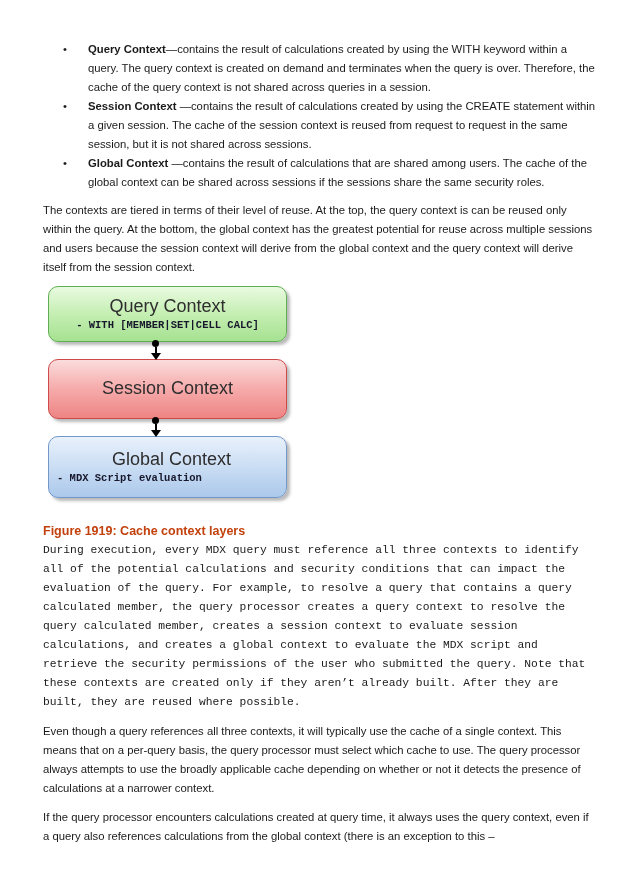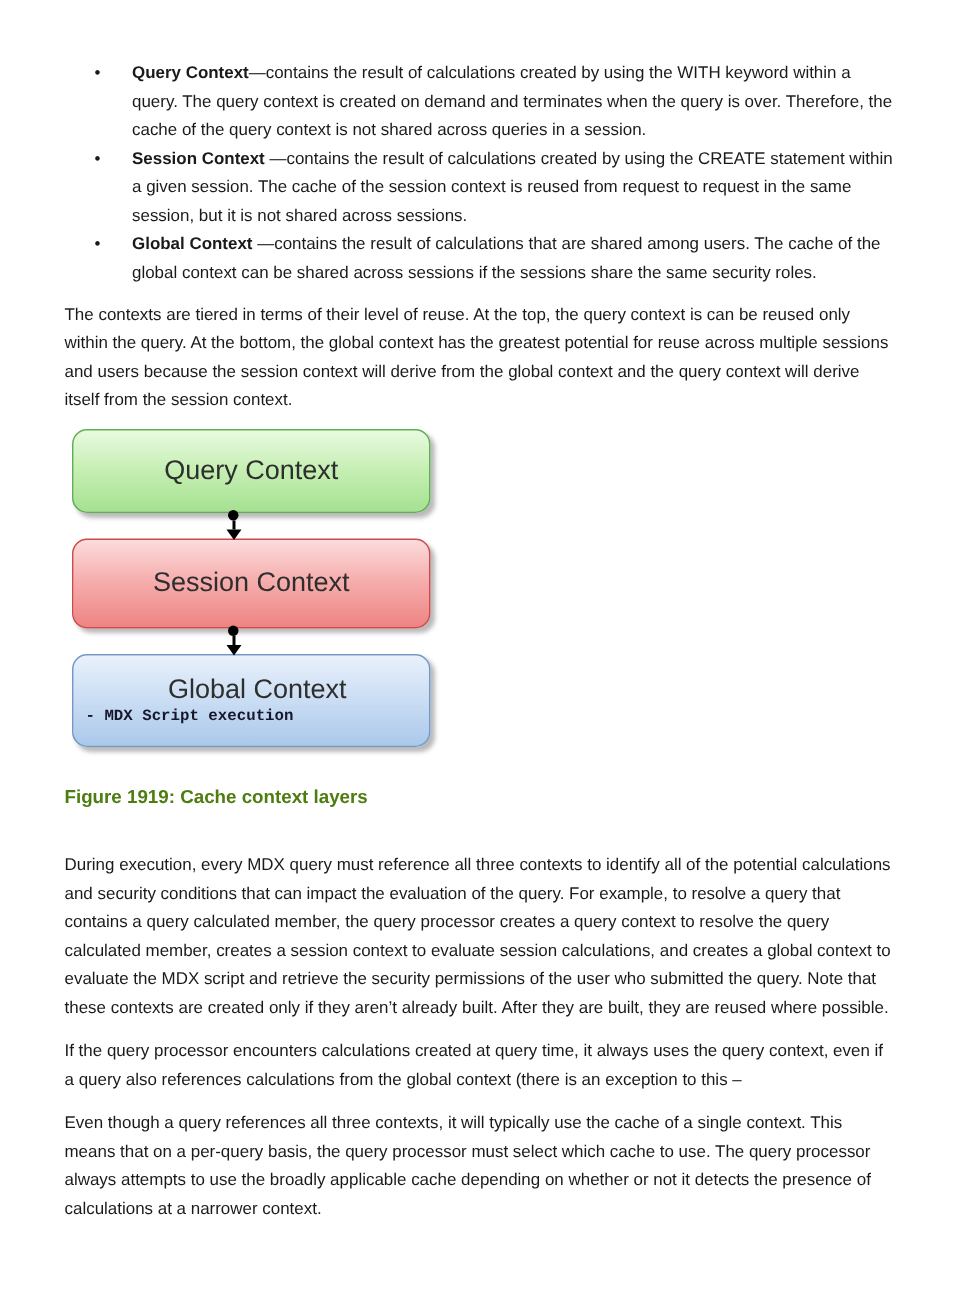--- a/index.html
+++ b/index.html
@@ -118,23 +118,23 @@
     border-right: 5px solid transparent;
     border-top: 7px solid #000;
   }
 
   
   .figure-caption {
     margin-top: 25px;
     font-weight: bold;
     font-size: 12.5px;
     line-height: 17px;
-    color: #4d7c0f;
+    color: #c2410c;
   }
-  .caption-gap { margin-top: 28px; }
+  .caption-gap { margin-top: 1px; font-family: Liberation Mono, monospace; }
 
   .page-number { margin-top: 14px; }
 </style>
 </head>
 <body>
 
 <div class="page">
 
   <ul class="bullets">
     <li class="bullet-item">
@@ -147,20 +147,21 @@
       <span class="bullet-glyph">•</span><span class="bullet-label">Global Context</span><span> —contains the result of calculations that are shared among users. The cache of the global context can be shared across sessions if the sessions share the same security roles.</span>
     </li>
   </ul>
 
   <p class="para">The contexts are tiered in terms of their level of reuse. At the top, the query context is can be reused only within the query. At the bottom, the global context has the greatest potential for reuse across multiple sessions and users because the session context will derive from the global context and the query context will derive itself from the session context.</p>
 
   <div class="diagram">
 
     <div class="ctx-box box-green">
       <div class="ctx-title">Query Context</div>
+      <div class="ctx-line">- WITH [MEMBER|SET|CELL CALC]</div>
     </div>
 
     <div class="connector">
       <div class="connector-col">
         <div class="connector-dot"></div>
         <div class="connector-stem"></div>
         <div class="connector-head"></div>
       </div>
     </div>
 
@@ -171,27 +172,27 @@
     <div class="connector">
       <div class="connector-col">
         <div class="connector-dot"></div>
         <div class="connector-stem"></div>
         <div class="connector-head"></div>
       </div>
     </div>
 
     <div class="ctx-box box-blue">
       <div class="ctx-title">Global Context</div>
-      <div class="ctx-line">- MDX Script execution</div>
+      <div class="ctx-line">- MDX Script evaluation</div>
     </div>
 
   </div>
 
   <div class="figure-caption">Figure 1919: Cache context layers</div>
 
   <p class="para caption-gap">During execution, every MDX query must reference all three contexts to identify all of the potential calculations and security conditions that can impact the evaluation of the query. For example, to resolve a query that contains a query calculated member, the query processor creates a query context to resolve the query calculated member, creates a session context to evaluate session calculations, and creates a global context to evaluate the MDX script and retrieve the security permissions of the user who submitted the query. Note that these contexts are created only if they aren’t already built. After they are built, they are reused where possible.</p>
 
+  <p class="para">Even though a query references all three contexts, it will typically use the cache of a single context. This means that on a per-query basis, the query processor must select which cache to use. The query processor always attempts to use the broadly applicable cache depending on whether or not it detects the presence of calculations at a narrower context.</p>
+
   <p class="para">If the query processor encounters calculations created at query time, it always uses the query context, even if a query also references calculations from the global context (there is an exception to this –</p>
-
-  <p class="para">Even though a query references all three contexts, it will typically use the cache of a single context. This means that on a per-query basis, the query processor must select which cache to use. The query processor always attempts to use the broadly applicable cache depending on whether or not it detects the presence of calculations at a narrower context.</p>
 
 
 </div>
 
 </body></html>

